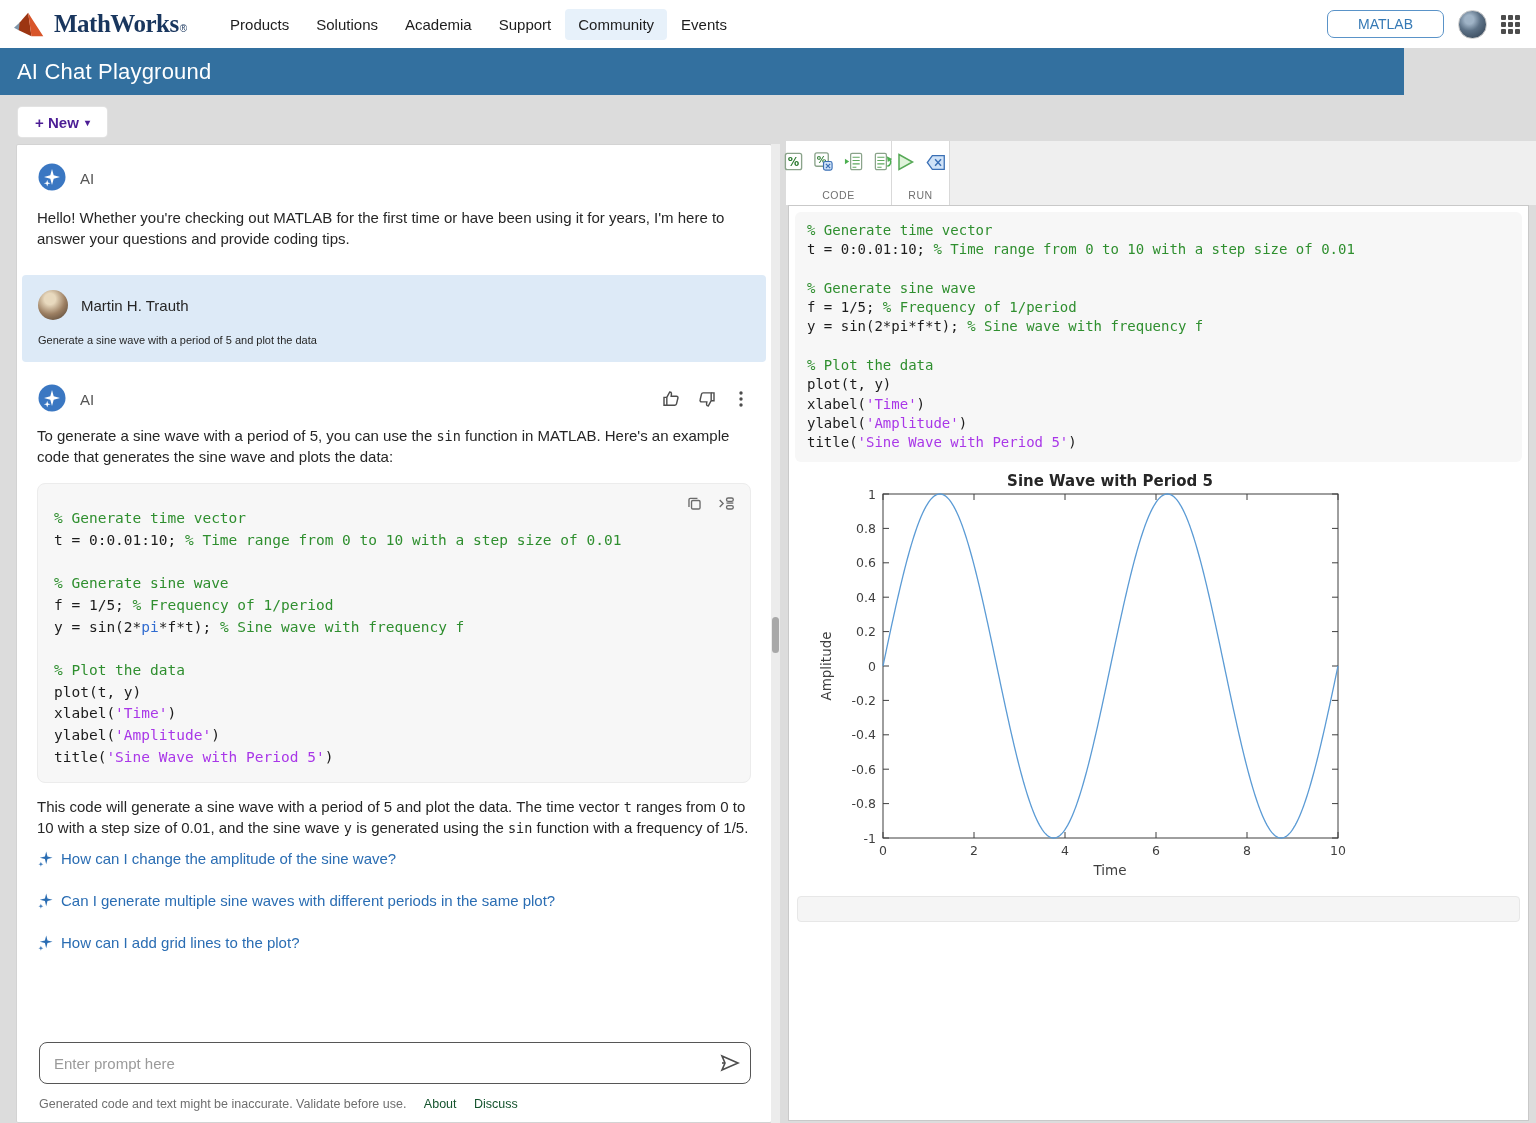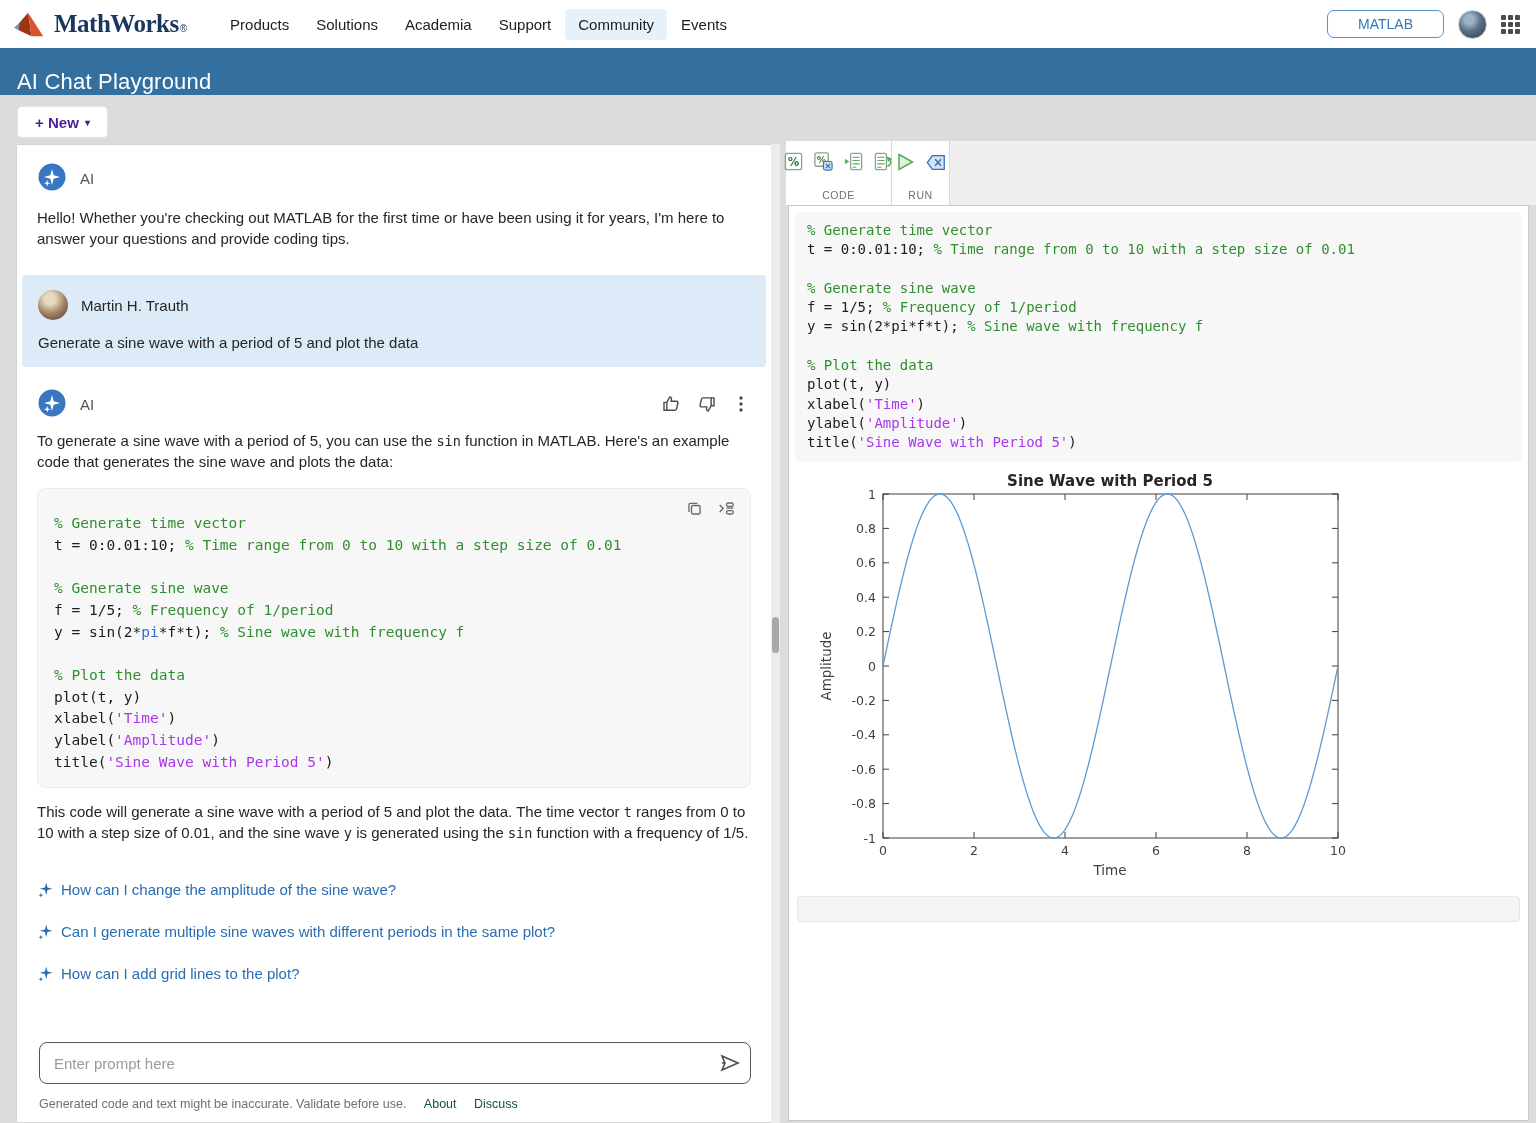--- a/index.html
+++ b/index.html
@@ -20,56 +20,56 @@
   .nav-item.active { background:#e7f1fa; }
   .nav-right { margin-left:auto; display:flex; align-items:center; gap:14px; margin-right:16px; }
   .matlab-btn { border:1px solid #5a93c8; color:#3579b5; background:#fff; font-size:14px;
                 padding:5px 30px; border-radius:7px; cursor:pointer; font-family:inherit; }
   .avatar { width:29px; height:29px; border-radius:50%;
             background:radial-gradient(circle at 38% 32%, #9fb3c6 0 18%, #5d7287 45%, #2c3b4c 100%);
             border:1px solid #c9c9c9; cursor:pointer; }
   .grid-icon { display:grid; grid-template-columns:repeat(3,5px); grid-gap:2px; cursor:pointer; }
   .grid-icon i { width:5px; height:5px; background:#4d4d4d; border-radius:1px; }
   
-  .bluebar { position:absolute; left:0; top:48px; width:1536px; height:47px; background:#33709f;
-             display:flex; align-items:flex-end; }
+  .bluebar { position:absolute; left:0; top:48px; width:1404px; height:47px; background:#33709f;
+             display:flex; align-items:center; }
   .bluebar .title { color:#ffffff; font-size:22px; font-weight:500; margin-left:17px; letter-spacing:0.2px; }
   
   .new-btn { position:absolute; left:18px; top:107px; width:89px; height:30px; background:#fff;
              border:none; border-radius:4px; box-shadow:0 0 0 1px #e3e3e3; color:#4c1d95;
              font-size:15px; font-weight:600; cursor:pointer; font-family:inherit;
              display:flex; align-items:center; justify-content:center; gap:6px; }
   .new-btn .caret { font-size:10px; }
   
   .chat-card { position:absolute; left:16px; top:144px; width:756px; height:979px;
                background:#ffffff; border:1px solid #d3d3d3; border-radius:2px; padding:18px 20px; overflow:hidden; }
   .ai-row { display:flex; align-items:center; gap:13px; height:30px; }
   .ai-label { font-size:15px; color:#555; }
   .msg-actions { margin-left:auto; display:flex; align-items:center; gap:12px; }
   .icon-btn { background:none; border:none; cursor:pointer; padding:2px; line-height:0; }
   .greeting { margin-top:14px; font-size:15px; line-height:21px; color:#262626; max-width:700px; }
   .user-bubble { margin:26px -15px 0 -15px; background:#ddeaf7; border-radius:4px; padding:15px 16px 16px 16px; }
   .user-row { display:flex; align-items:center; gap:13px; }
   .user-avatar { width:30px; height:30px; border-radius:50%;
                  background:radial-gradient(circle at 40% 30%, #e8d9be 0 20%, #9c7f62 55%, #4a3c30 100%); }
   .user-name { font-size:15px; color:#262626; }
-  .user-text { margin-top:14px; font-size:15px; color:#262626; }
+  .user-text { margin-top:14px; font-size:11px; color:#262626; }
   .para { margin-top:12px; font-size:15px; line-height:20.5px; color:#262626; max-width:720px; }
   .part-code { font-family:"DejaVu Sans Mono", monospace; font-size:13.5px; }
   
   .code-card { position:relative; margin-top:16px; background:#f7f7f7; border:1px solid #ececec;
                border-radius:8px; padding:24px 16px 14px 16px; }
   .code-card .code-tools { position:absolute; top:9px; right:12px; display:flex; gap:10px; }
   .code-line { font-family:"DejaVu Sans Mono", monospace; font-size:14.5px; line-height:21.7px; white-space:pre; }
   .tok-comment { color:#2f8f2f; }
   .tok-string  { color:#a937e8; }
   .tok-keyword { color:#2f6bd0; }
   .tok-plain   { color:#1c1c1c; }
   
-  .suggestions { margin-top:38px; }
+  .suggestions { margin-top:12px; }
   .suggestion { display:flex; align-items:center; gap:7px; margin-bottom:25px; cursor:pointer;
                 color:#2a6db3; font-size:15px; }
   .suggestion svg { flex:0 0 auto; }
   
   .prompt-wrap { position:absolute; left:22px; top:897px; width:712px; }
   .prompt-input { width:100%; height:42px; border:1px solid #565656; border-radius:8px;
                   font-size:15px; font-family:inherit; color:#262626; padding:0 46px 0 14px; outline:none; background:#fff; }
   .prompt-input::placeholder { color:#9a9a9a; }
   .send-btn { position:absolute; right:10px; top:9px; background:none; border:none; cursor:pointer; line-height:0; }
   .chat-footer { position:absolute; left:22px; top:952px; font-size:12.5px; color:#6f6f6f; }

